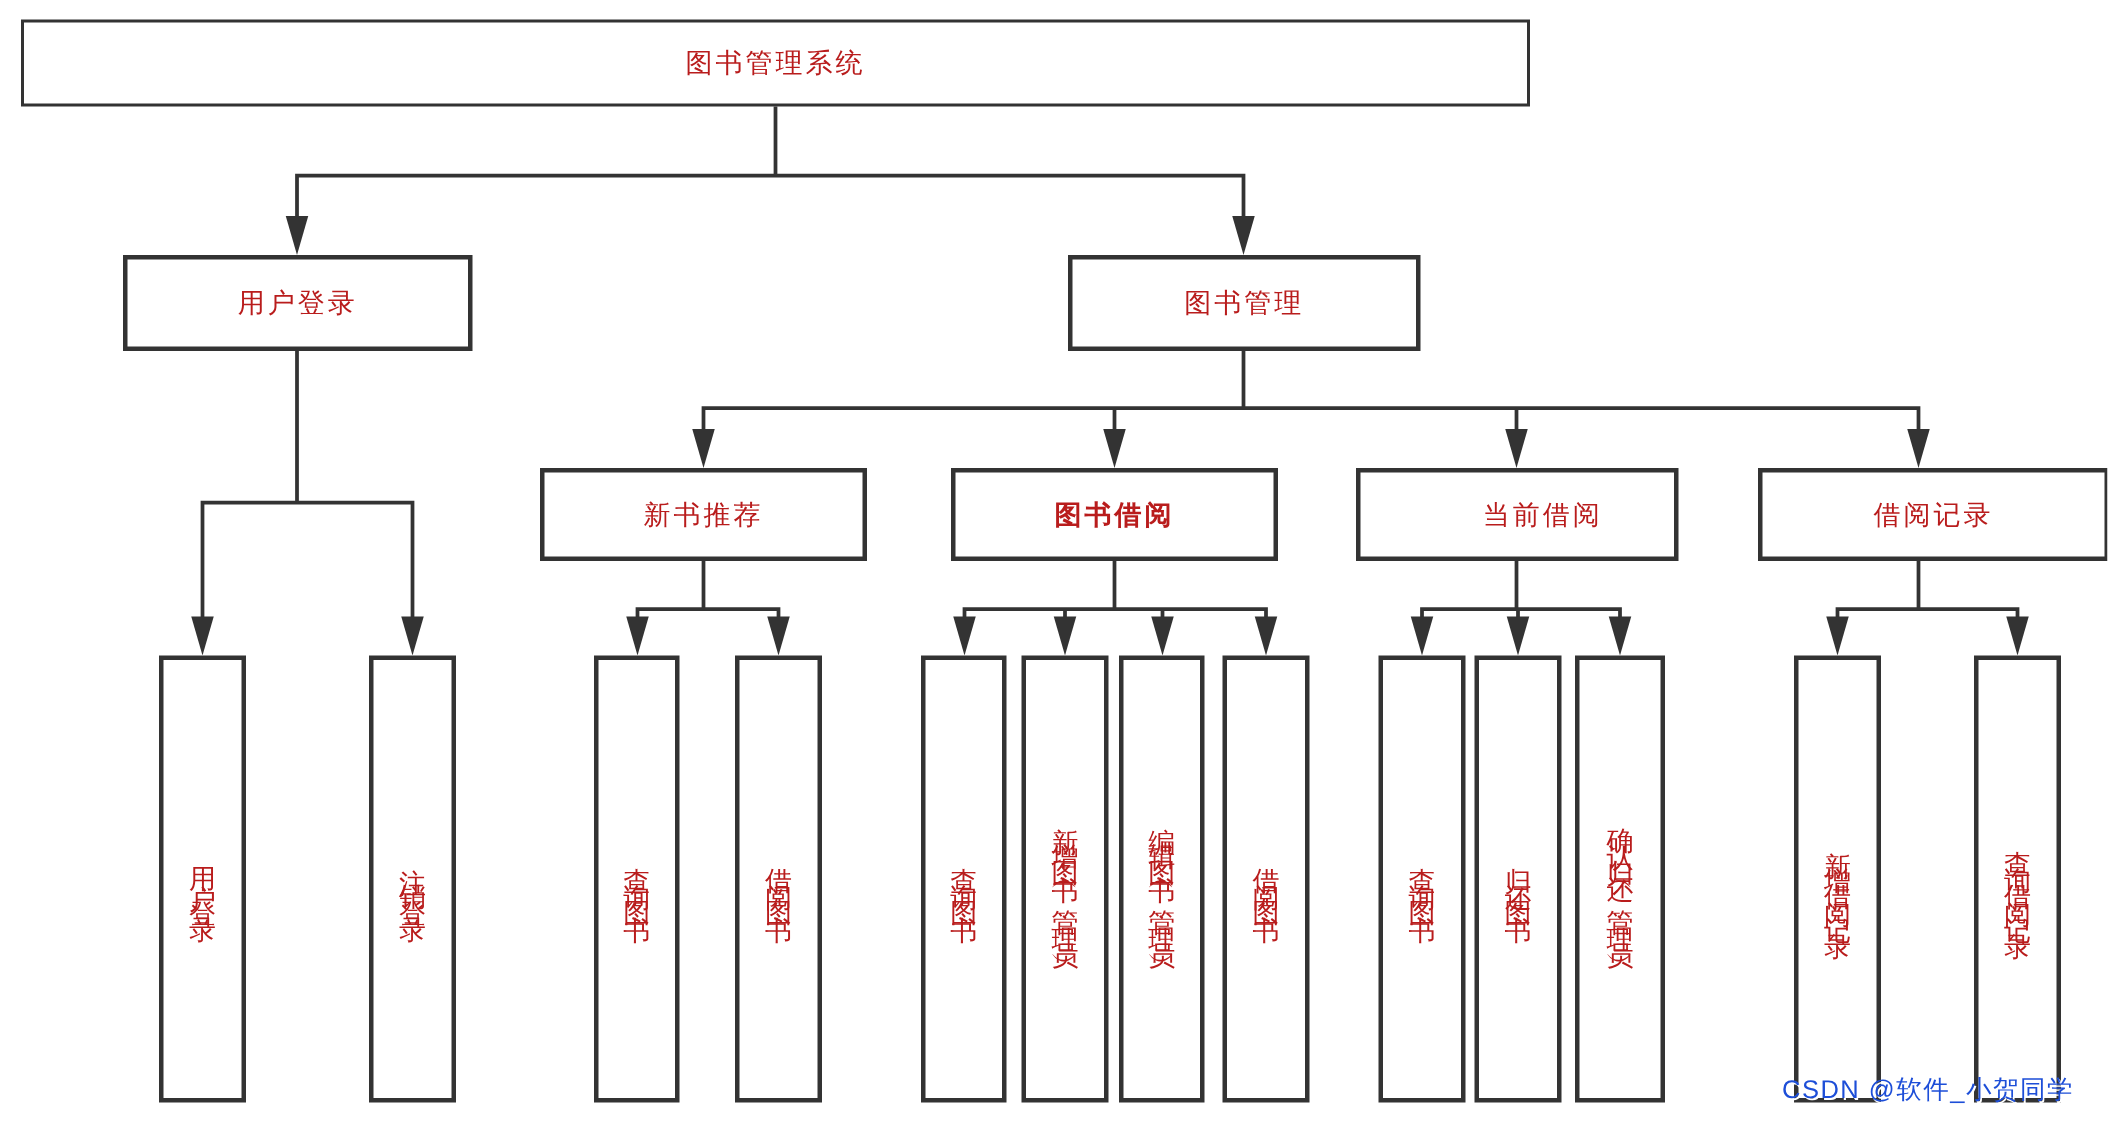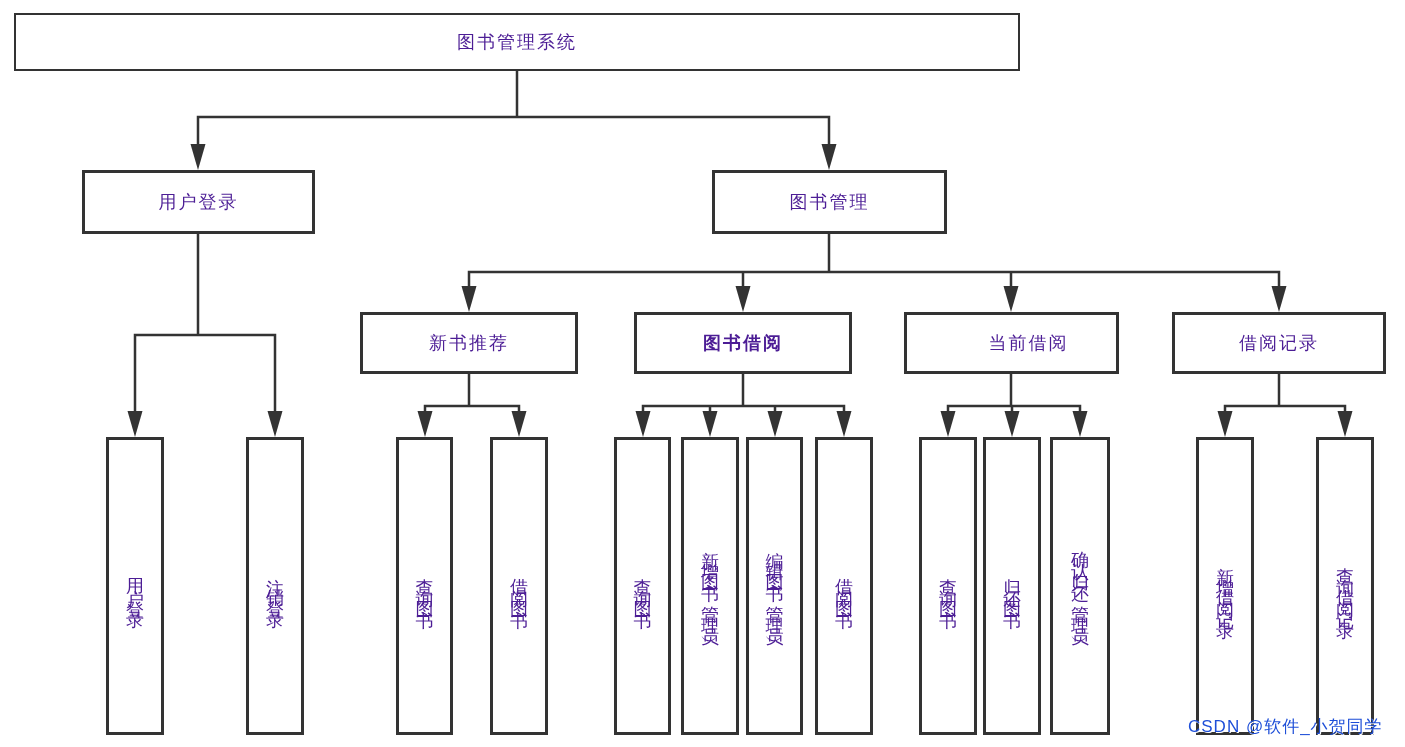--- a/index.html
+++ b/index.html
@@ -12,21 +12,21 @@
   svg.connectors { position:absolute; left:0; top:0; z-index:0; }
   .node {
     position:absolute; box-sizing:border-box;
     background:#ffffff; border:3px solid #333333;
     display:flex; align-items:center; justify-content:center;
     z-index:1;
   }
   .node.root { border-width:2px; }
   .node .label {
     font-size:18px; letter-spacing:2px; white-space:nowrap;
-    color:#4c1d95;
+    color:#b91c1c;
   }
   .node.v .label {
     writing-mode:vertical-lr; text-orientation:mixed;
     letter-spacing:11px; line-height:1; white-space:normal;
   }
   .watermark {
     position:absolute; z-index:2; left:1188px; top:715px;
     font-size:17px; color:#1d4ed8; letter-spacing:1px;
     text-shadow:1px 1px 0 #ffffff; white-space:nowrap;
   }
@@ -82,21 +82,21 @@
 
   <div class="node" style="left:360px; top:312px; width:218px; height:62px;">
     <span class="label">新书推荐</span>
   </div>
   <div class="node" style="left:634px; top:312px; width:218px; height:62px;font-weight:bold;">
     <span class="label">图书借阅</span>
   </div>
   <div class="node" style="left:904px; top:312px; width:215px; height:62px;padding-left:34px;">
     <span class="label">当前借阅</span>
   </div>
-  <div class="node" style="left:1172px; top:312px; width:214px; height:62px;">
+  <div class="node" style="left:1172px; top:312px; width:234px; height:62px;">
     <span class="label">借阅记录</span>
   </div>
 
   <div class="node v" style="left:106px; top:437px; width:58px; height:298px;">
     <span class="label">用户登录</span>
   </div>
   <div class="node v" style="left:246px; top:437px; width:58px; height:298px;">
     <span class="label">注销登录</span>
   </div>
 

